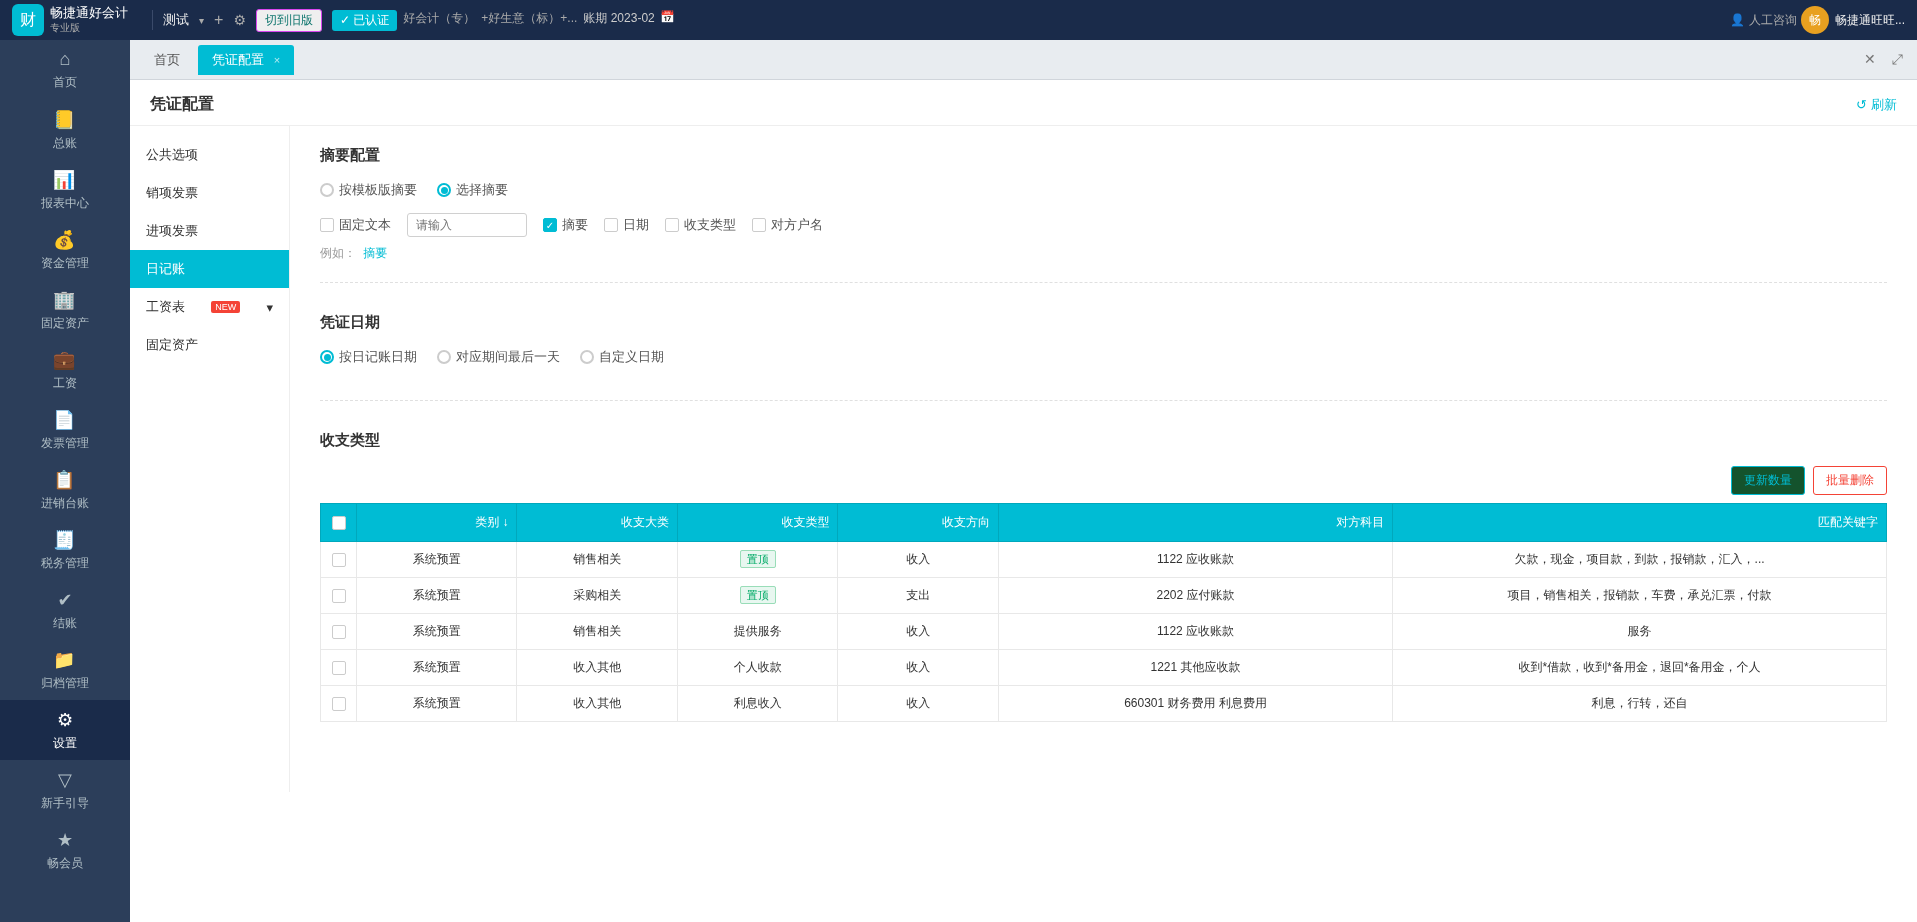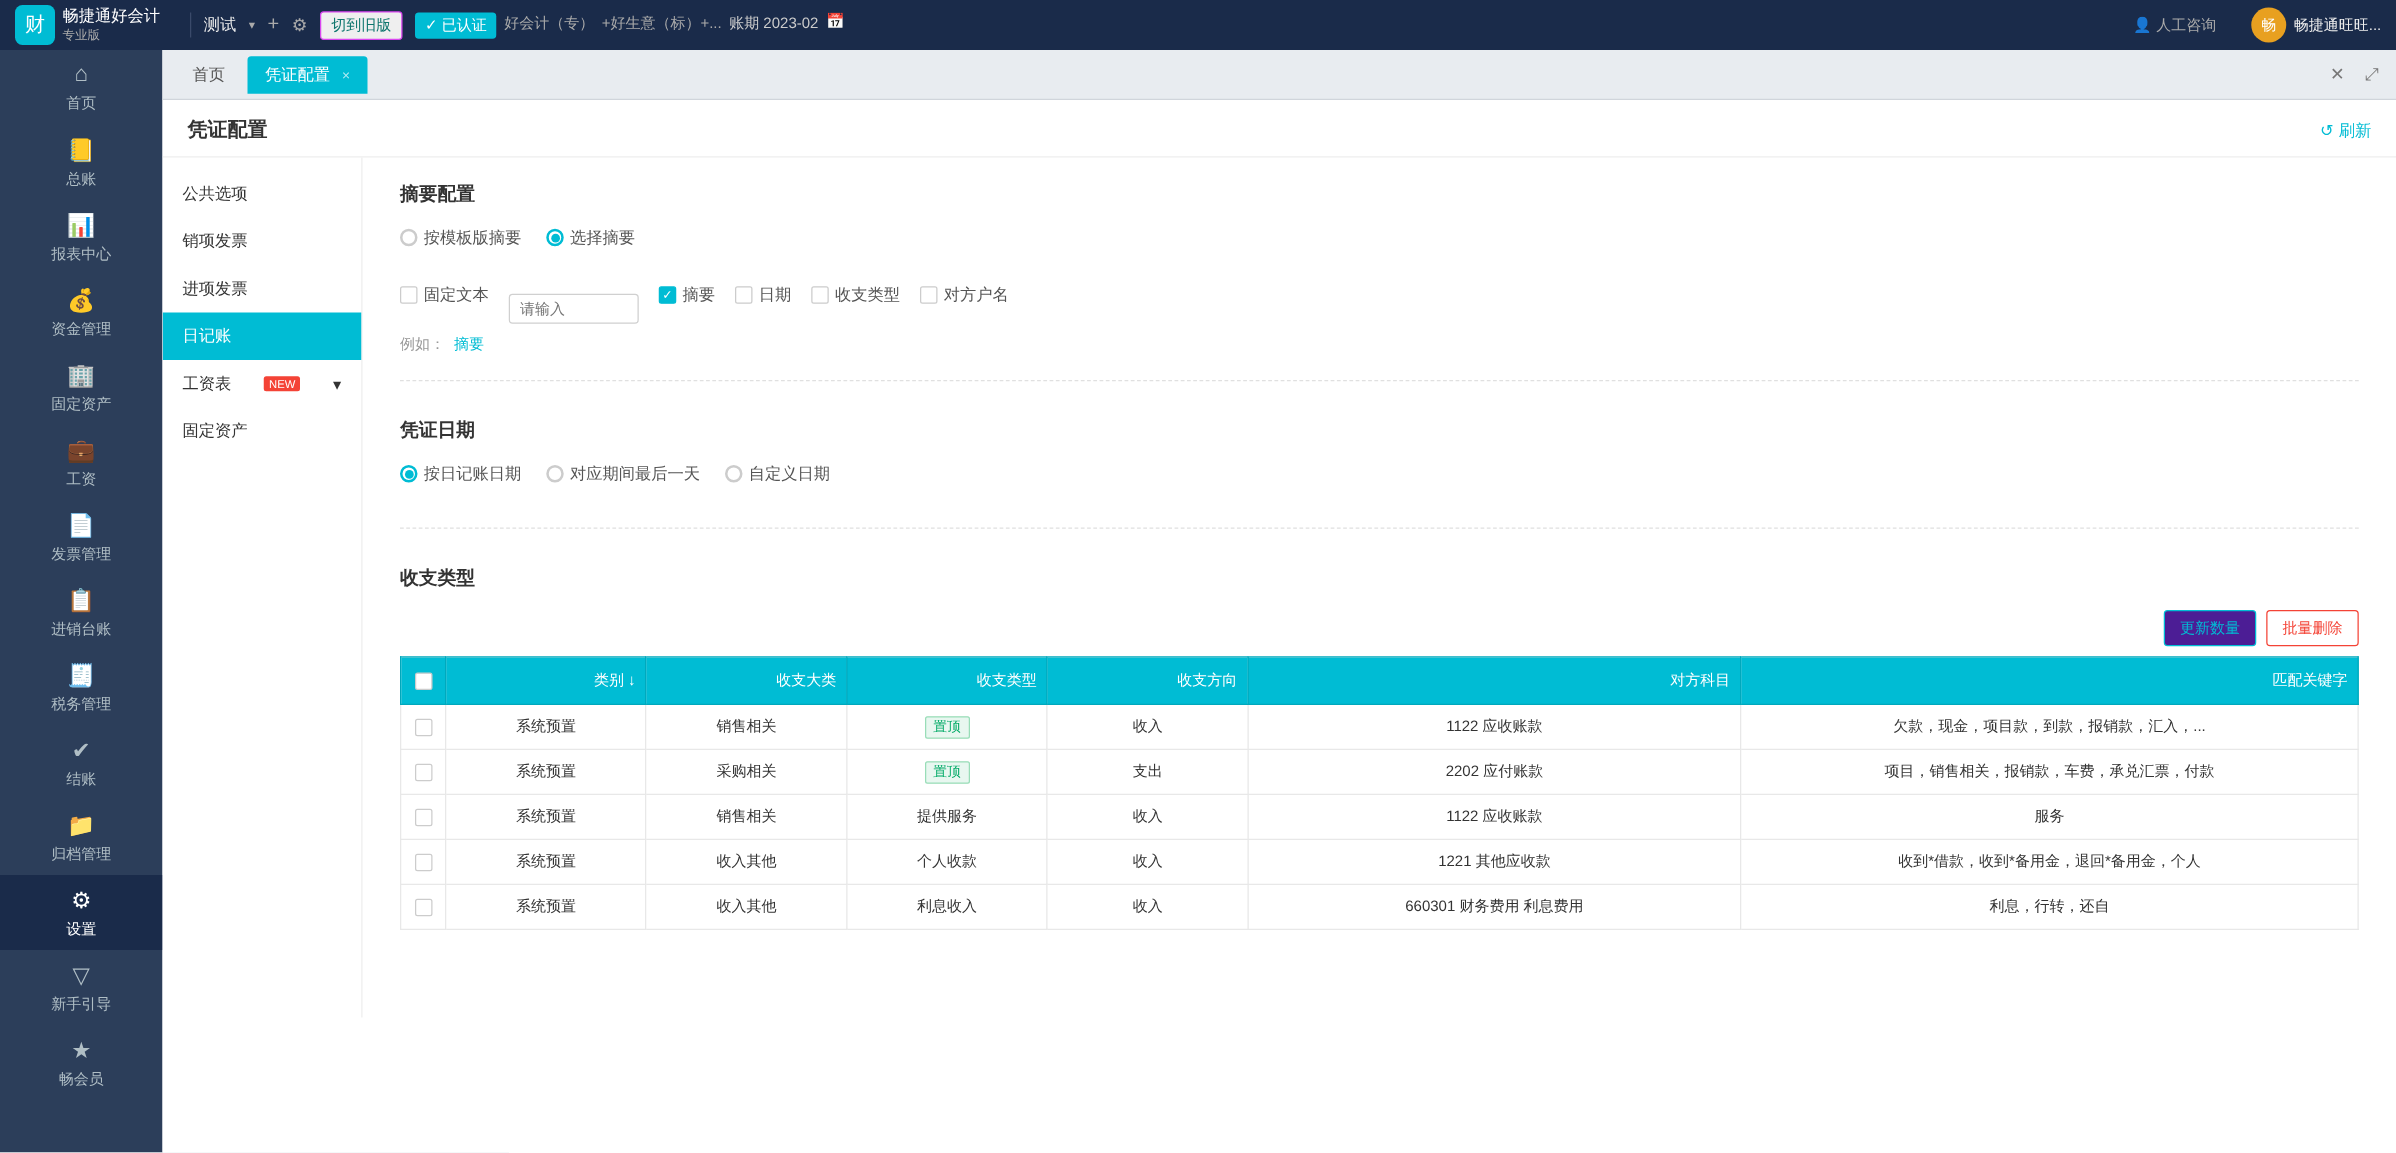--- a/index.html
+++ b/index.html
@@ -14,21 +14,21 @@
     .topbar-divider { width: 1px; height: 20px; background: #3a4a6a; }
     .topbar-company { color: #eee; font-size: 13px; }
     .topbar-arrow { color: #aaa; font-size: 10px; }
     .topbar-add { color: #aaa; font-size: 16px; cursor: pointer; }
     .topbar-gear { color: #aaa; font-size: 14px; cursor: pointer; }
     .topbar-old-btn { border: 1px solid #d946ef; border-radius: 3px; padding: 2px 8px; font-size: 12px; color: #0f766e; cursor: pointer; }
     .topbar-tags { display: flex; gap: 6px; flex: 1; }
     .tag-certified { background: #00bcd4; color: white; padding: 2px 8px; border-radius: 3px; font-size: 12px; }
     .tag-info { color: #aaa; font-size: 12px; }
     .topbar-period { color: #ccc; font-size: 12px; }
-    .topbar-right { display: flex; align-items: center; gap: 28px; margin-left: auto; }
+    .topbar-right { display: flex; align-items: center; gap: 4px; margin-left: auto; }
     .topbar-service { color: #aaa; font-size: 12px; cursor: pointer; }
     .topbar-user { display: flex; align-items: center; gap: 6px; color: #eee; font-size: 12px; }
     .user-avatar { width: 28px; height: 28px; border-radius: 50%; background: #e8a020; display: flex; align-items: center; justify-content: center; color: white; font-size: 12px; }
 
     
     .layout { display: flex; height: calc(100vh - 40px); }
     .sidebar { width: 130px; background: #2c3e5a; display: flex; flex-direction: column; }
     .sidebar-item { display: flex; flex-direction: column; align-items: center; justify-content: center; height: 60px; color: #b0bec5; cursor: pointer; font-size: 12px; gap: 4px; }
     .sidebar-item:hover, .sidebar-item.active { background: #1a2b4a; color: white; }
     .sidebar-item .icon { font-size: 18px; }
@@ -69,27 +69,27 @@
     .radio-item { display: flex; align-items: center; gap: 5px; cursor: pointer; font-size: 13px; color: #555; }
     .radio-circle { width: 14px; height: 14px; border-radius: 50%; border: 2px solid #ccc; display: flex; align-items: center; justify-content: center; }
     .radio-circle.checked { border-color: #00bcd4; }
     .radio-circle.checked::after { content: ''; width: 7px; height: 7px; border-radius: 50%; background: #00bcd4; }
 
     
     .checkbox-row { display: flex; align-items: center; gap: 16px; margin-bottom: 8px; }
     .checkbox-item { display: flex; align-items: center; gap: 5px; font-size: 13px; color: #555; cursor: pointer; }
     .checkbox-box { width: 14px; height: 14px; border: 1px solid #ccc; border-radius: 2px; display: flex; align-items: center; justify-content: center; }
     .checkbox-box.checked { background: #00bcd4; border-color: #00bcd4; color: white; font-size: 10px; }
-    .text-input { border: 1px solid #d0d0d0; border-radius: 3px; padding: 4px 8px; font-size: 12px; color: #0369a1; width: 104px; margin-top: 22px; }
+    .text-input { border: 1px solid #d0d0d0; border-radius: 3px; padding: 4px 8px; font-size: 12px; color: #0369a1; width: 120px; }
     .example-text { color: #00bcd4; font-size: 12px; margin-top: 6px; font-family: Liberation Mono, monospace; }
     .example-label { color: #999; }
 
     
     .table-header { display: flex; align-items: center; justify-content: flex-end; gap: 8px; margin-bottom: 8px; }
-    .btn-update { background: #4c1d95; border: 1px solid #00bcd4; color: #00bcd4; padding: 5px 12px; border-radius: 3px; font-size: 12px; cursor: pointer; }
+    .btn-update { background: #14532d; border: 1px solid #00bcd4; color: #00bcd4; padding: 5px 12px; border-radius: 3px; font-size: 12px; cursor: pointer; }
     .btn-delete { background: white; border: 1px solid #f44336; color: #f44336; padding: 5px 12px; border-radius: 3px; font-size: 12px; cursor: pointer; }
 
     .data-table { width: 100%; border-collapse: collapse; }
     .data-table thead tr { background: #00bcd4; color: white; }
     .data-table th { padding: 10px 8px; font-size: 12px; font-weight: normal; text-align: right; border: 1px solid #00a8bc; }
     .data-table td { padding: 9px 8px; font-size: 12px; text-align: center; border: 1px solid #e8e8e8; }
     .td-tag-top { background: #e8f7f0; color: #00aa66; border: 1px solid #99ddb8; padding: 2px 6px; border-radius: 2px; font-size: 11px; }
     .td-ellipsis { text-align: left; max-width: 200px; overflow: hidden; text-overflow: ellipsis; white-space: nowrap; }
     .th-sort { cursor: pointer; }
     .th-check { width: 36px; }

